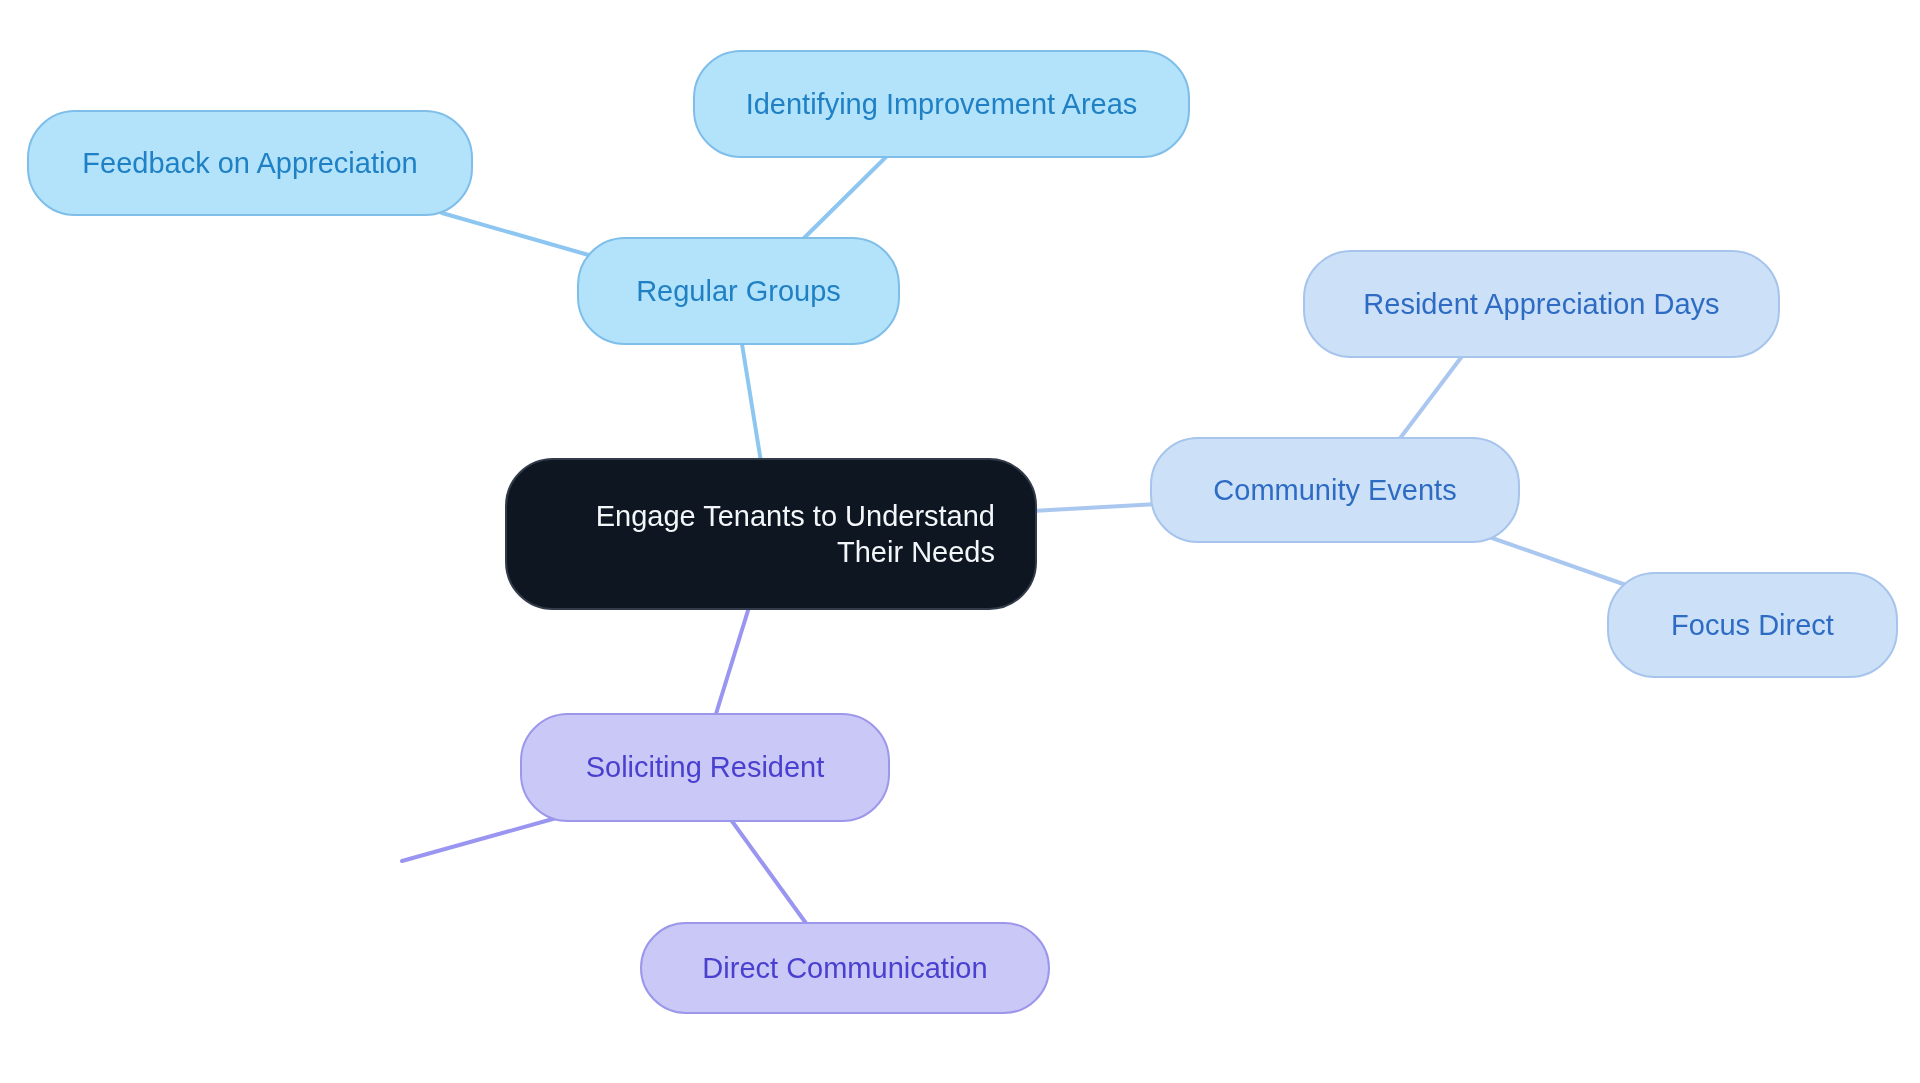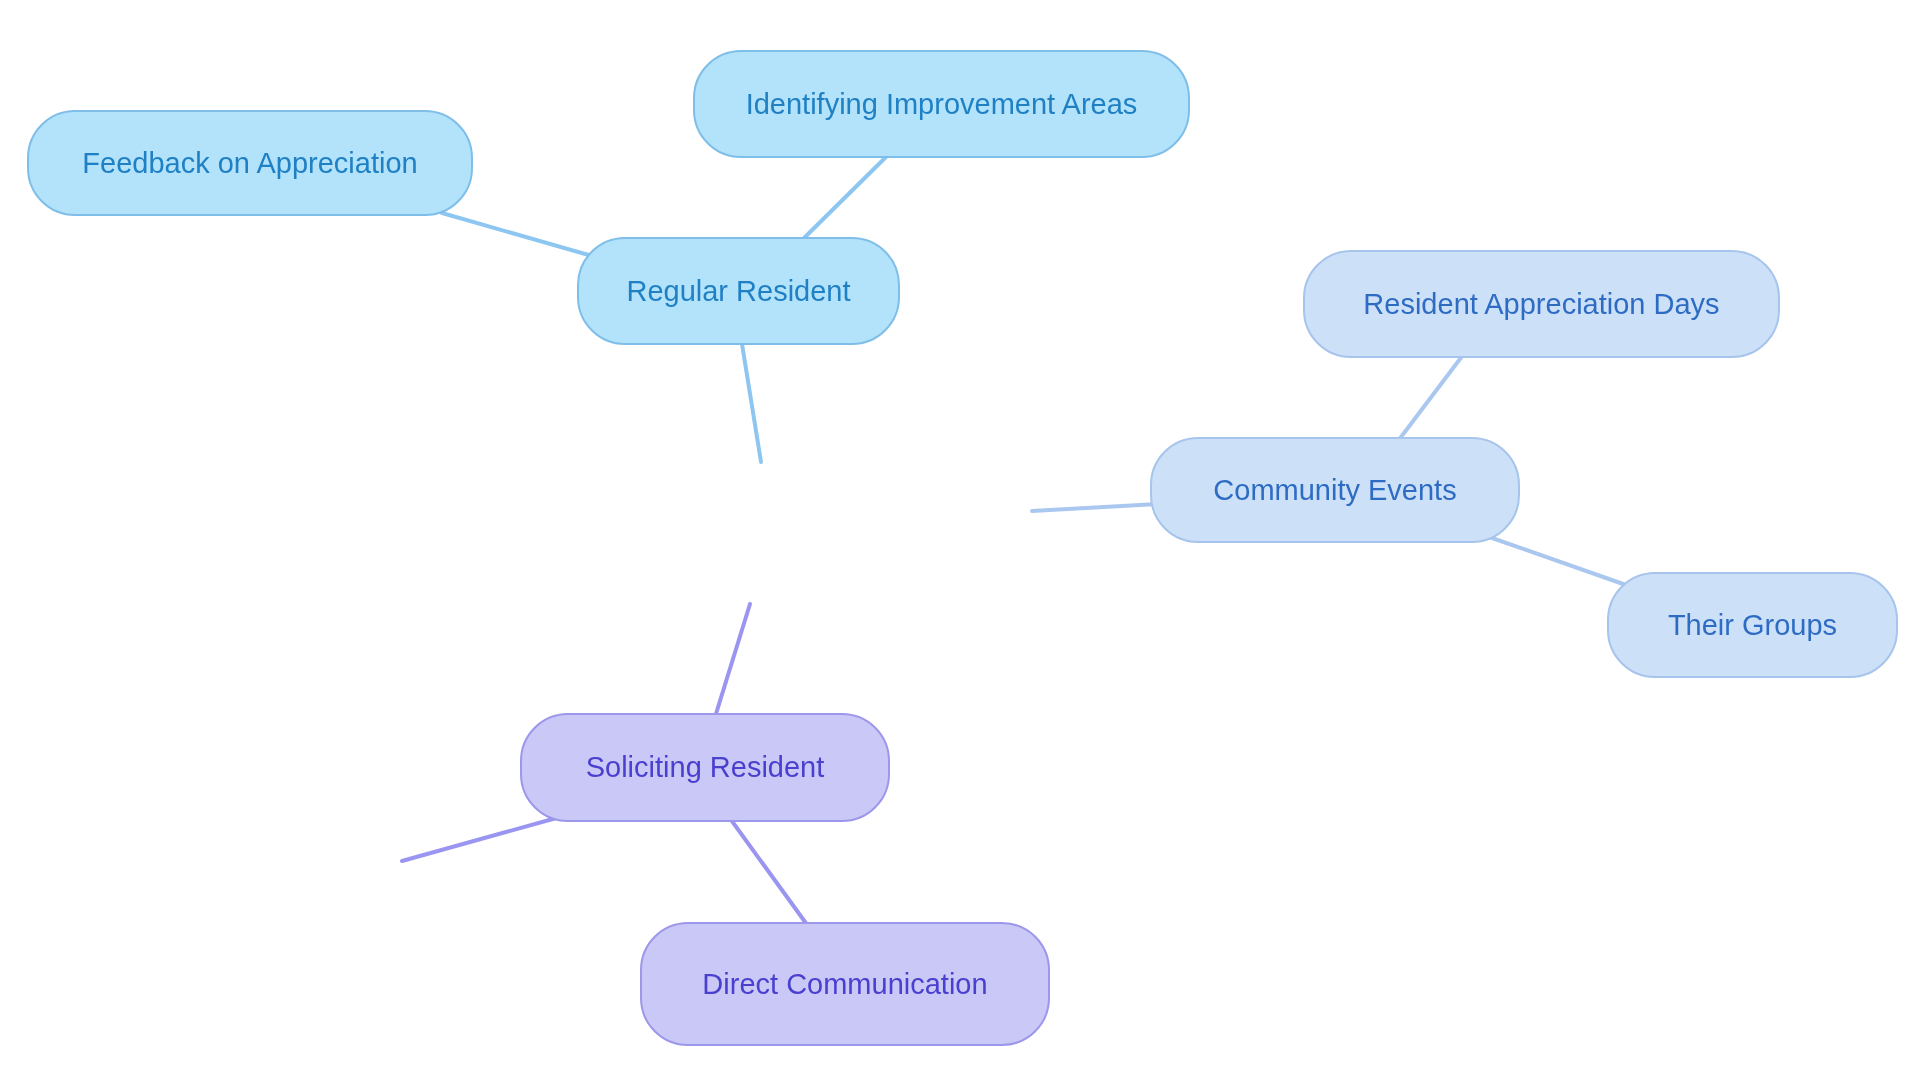--- a/index.html
+++ b/index.html
@@ -68,47 +68,50 @@
     <line x1="442" y1="213" x2="592" y2="256" stroke-width="4" stroke-linecap="round" stroke="#8dc6f1"></line>
     <line x1="886" y1="157" x2="799" y2="243" stroke-width="4" stroke-linecap="round" stroke="#8dc6f1"></line>
     <line x1="1032" y1="511" x2="1158" y2="504" stroke-width="4" stroke-linecap="round" stroke="#aac7f0"></line>
     <line x1="1463" y1="355" x2="1398" y2="441" stroke-width="4" stroke-linecap="round" stroke="#aac7f0"></line>
     <line x1="1472" y1="531" x2="1626" y2="585" stroke-width="4" stroke-linecap="round" stroke="#aac7f0"></line>
     <line x1="750" y1="604" x2="715" y2="717" stroke-width="4" stroke-linecap="round" stroke="#9a95f0"></line>
     <line x1="560" y1="817" x2="402" y2="861" stroke-width="4" stroke-linecap="round" stroke="#9a95f0"></line>
     <line x1="729" y1="817" x2="808" y2="926" stroke-width="4" stroke-linecap="round" stroke="#9a95f0"></line>
   </svg>
 
+  <div class="node center" style="left:505px; top:458px; width:532px; height:152px;">
+    <span class="lbl">Engage Tenants to Understand Their Needs</span>
+  </div>
 
   <div class="node f-surveys" style="left:577px; top:237px; width:323px; height:108px;">
-    <span class="lbl">Regular Resident</span>
+    <span class="lbl">Regular Groups</span>
   </div>
 
   <div class="node f-surveys" style="left:27px; top:110px; width:446px; height:106px;">
     <span class="lbl">Feedback on Appreciation</span>
   </div>
 
   <div class="node f-surveys" style="left:693px; top:50px; width:497px; height:108px;">
     <span class="lbl">Identifying Improvement Areas</span>
   </div>
 
   <div class="node f-events" style="left:1150px; top:437px; width:370px; height:106px;">
     <span class="lbl">Community Events</span>
   </div>
 
   <div class="node f-events" style="left:1303px; top:250px; width:477px; height:108px;">
     <span class="lbl">Resident Appreciation Days</span>
   </div>
 
   <div class="node f-events" style="left:1607px; top:572px; width:291px; height:106px;">
-    <span class="lbl">Their Groups</span>
+    <span class="lbl">Focus Direct</span>
   </div>
 
   <div class="node f-feedback" style="left:520px; top:713px; width:370px; height:109px;">
     <span class="lbl">Soliciting Resident</span>
   </div>
 
 
-  <div class="node f-feedback" style="left:640px; top:922px; width:410px; height:124px;">
+  <div class="node f-feedback" style="left:640px; top:922px; width:410px; height:92px;">
     <span class="lbl">Direct Communication</span>
   </div>
 
 </div>
 
 </body></html>

